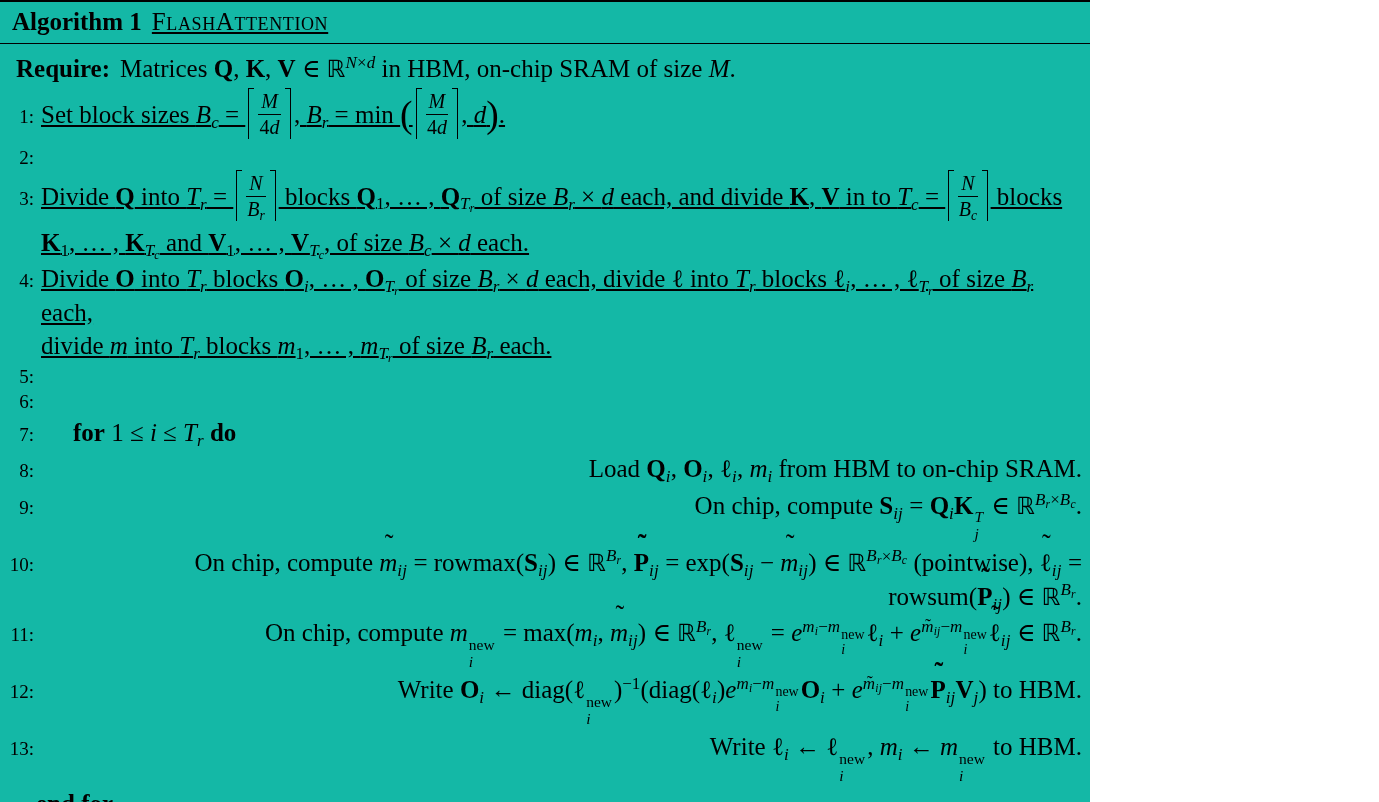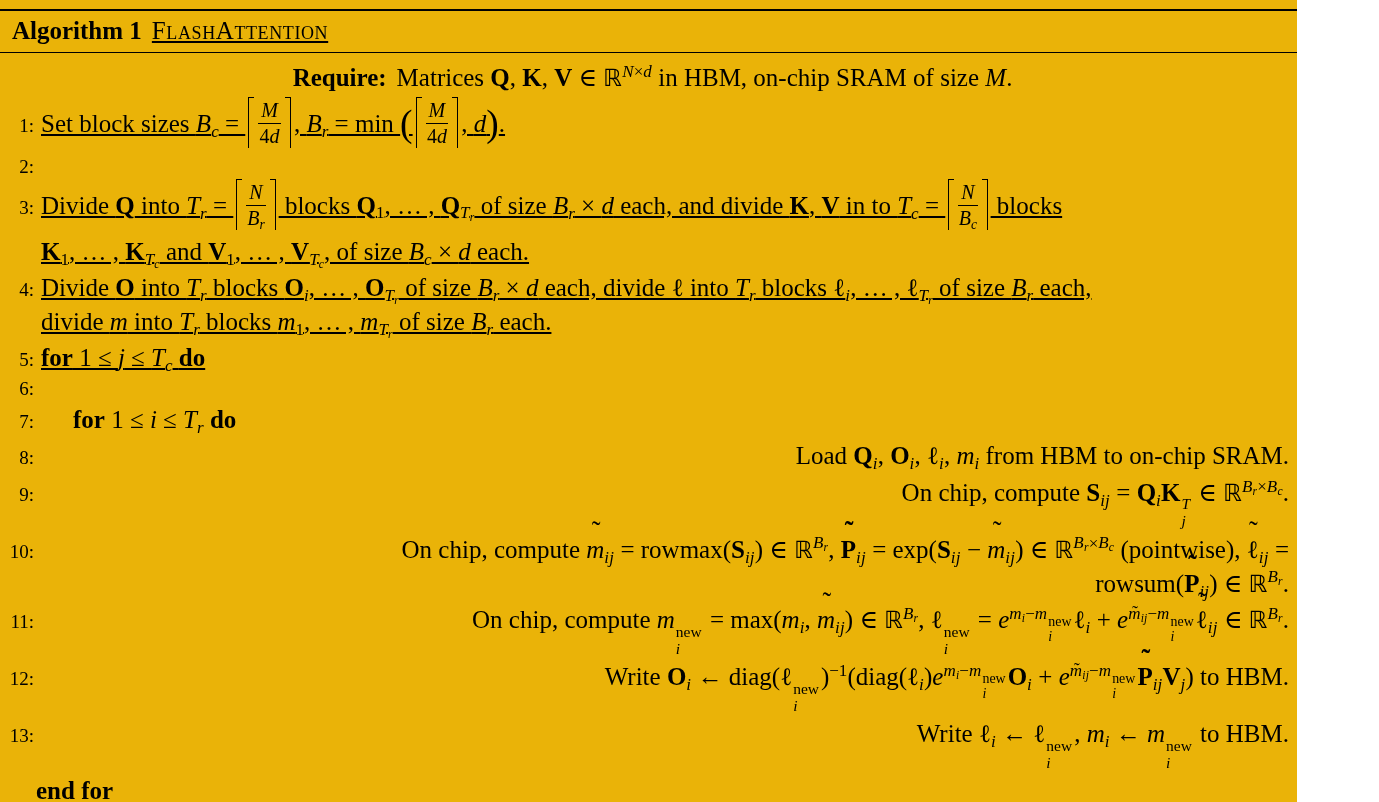--- a/index.html
+++ b/index.html
@@ -1,30 +1,30 @@
 <!DOCTYPE html>
 <html><head>
 <meta charset="utf-8">
 <style>
   html,body{margin:0;padding:0;background:#ffffff;}
   .page{
-    width:1297px;height:802px;box-sizing:border-box;
+    width:1090px;height:802px;box-sizing:border-box;
     display:flex;flex-direction:column;
     font-family:"Liberation Serif","DejaVu Serif",serif;
-    font-size:25px;color:#000;background:#eab308;
-    padding-top:9px;overflow:hidden;
+    font-size:25px;color:#000;background:#14b8a6;
+    overflow:hidden;
   }
   .rule{border:none;margin:0;width:100%;}
   .rule-top{border-top:2.6px solid #000;}
   .rule-mid{border-top:1.4px solid #000;}
   .algo-header{display:flex;align-items:baseline;gap:10px;padding:6px 10px 7px 12px;}
   .algo-label{font-weight:bold;}
   .algo-title{font-variant:small-caps;letter-spacing:0.6px;text-decoration:underline;}
   .algo-body{padding:6px 8px 0 4px;}
-  .require-row{padding:2px 0 3px 12px;line-height:1.32;text-align:center;}
+  .require-row{padding:2px 0 3px 12px;line-height:1.32;}
   .req-label{font-weight:bold;margin-right:10px;}
   .algo-line{display:flex;align-items:baseline;padding:1.5px 0;}
   .num{flex:0 0 30px;text-align:right;font-size:0.76em;margin-right:7px;}
   .content{flex:1;line-height:1.34;}
   .ind-0{padding-left:0;text-decoration:underline;}
   .ind-1{padding-left:32px;}
   .ind-2{padding-left:60px;text-align:right;}
   b{font-weight:bold;}
   i{font-style:italic;}
   sub,sup{font-size:0.68em;line-height:0;}
@@ -105,21 +105,20 @@
               </span>
               <span class="cr"></span>
             </span> blocks<br><b>K</b><sub>1</sub>, … , <b>K</b><sub><i>T<sub>c</sub></i></sub> and <b>V</b><sub>1</sub>, … , <b>V</b><sub><i>T<sub>c</sub></i></sub>, of size <i>B<sub>c</sub></i> × <i>d</i> each.</div>
         </div>
         <div class="algo-line">
           <span class="num">4:</span>
           <div class="content ind-0">Divide <b>O</b> into <i>T<sub>r</sub></i> blocks <b>O</b><sub><i>i</i></sub>, … , <b>O</b><sub><i>T<sub>r</sub></i></sub> of size <i>B<sub>r</sub></i> × <i>d</i> each, divide ℓ into <i>T<sub>r</sub></i> blocks ℓ<sub><i>i</i></sub>, … , ℓ<sub><i>T<sub>r</sub></i></sub> of size <i>B<sub>r</sub></i> each,<br>divide <i>m</i> into <i>T<sub>r</sub></i> blocks <i>m</i><sub>1</sub>, … , <i>m</i><sub><i>T<sub>r</sub></i></sub> of size <i>B<sub>r</sub></i> each.</div>
         </div>
         <div class="algo-line">
           <span class="num">5:</span>
-          <div class="content ind-0"><b>for</b> 1 ≤ <i>j</i> ≤ <i>T<sub>c</sub></i> <b>do</b></div>
         </div>
         <div class="algo-line">
           <span class="num">6:</span>
         </div>
         <div class="algo-line">
           <span class="num">7:</span>
           <div class="content ind-1"><b>for</b> 1 ≤ <i>i</i> ≤ <i>T<sub>r</sub></i> <b>do</b></div>
         </div>
         <div class="algo-line">
           <span class="num">8:</span>

